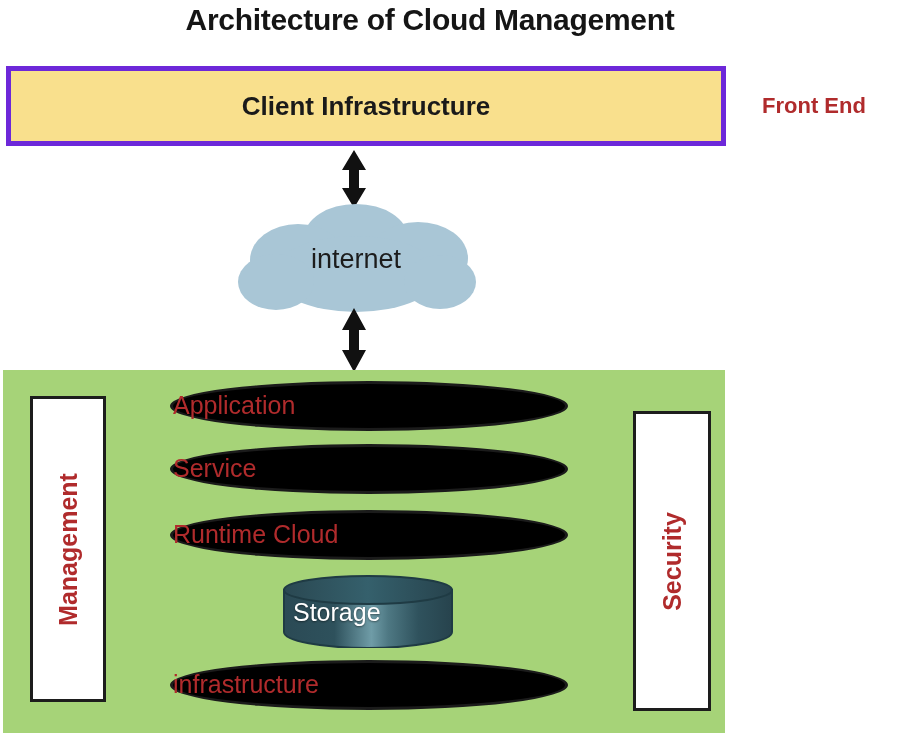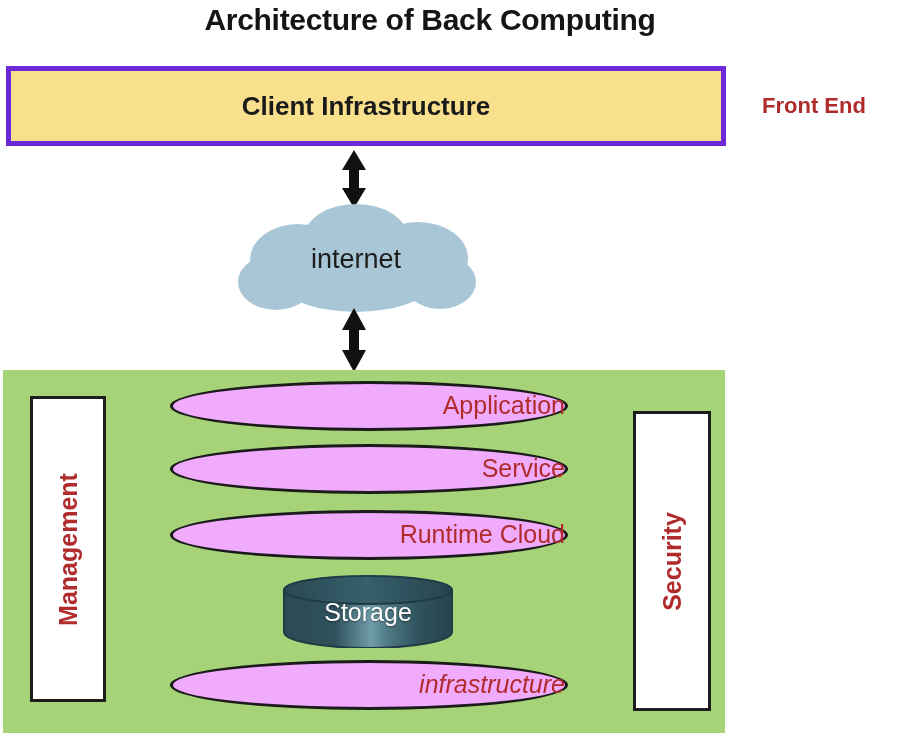--- a/index.html
+++ b/index.html
@@ -124,66 +124,65 @@
     color: #b02b2c;
     white-space: nowrap;
   }
 
   
   .layer {
     position: absolute;
     left: 170px;
     width: 398px;
     height: 50px;
-    background: #f0abfc;
+    background: #000000;
     border: 3px solid #1b1b1b;
     border-radius: 50% / 50%;
     box-sizing: border-box;
     display: flex;
     align-items: center;
-    justify-content: flex-end;
+    justify-content: flex-start;
   }
   .layer .layer-label {
     font-size: 25px;
     color: #b02b2c;
     white-space: nowrap;
     margin-top: -1px;
   }
   .layer-application { top: 381px; }
   .layer-service     { top: 444px; }
   .layer-runtime     { top: 510px; }
-  .layer-infra       { top: 660px; font-style: italic; }
+  .layer-infra       { top: 660px; }
 
   
   .storage {
     position: absolute;
     left: 281px;
     top: 574px;
     width: 174px;
     height: 74px;
   }
   .storage .storage-label {
     position: absolute;
-    left: 0;
+    left: 12px;
     top: 24px;
     width: 174px;
-    text-align: center;
     font-size: 25px;
     color: #ffffff;
     white-space: nowrap;
     pointer-events: none;
     text-shadow: 0 1px 2px rgba(0,0,0,0.45);
   }
 </style>
 </head>
 <body>
 
 <div id="diagram">
 
-  <div class="title">Architecture of Back Computing</div>
+  <div class="title">Architecture of Cloud Management</div>
 
   <div class="client-box">
     <span class="label">Client Infrastructure</span>
   </div>
 
   <div class="side-caption caption-front">Front End</div>
 
   <div class="arrow arrow-top">
     <svg width="36" height="58" viewBox="0 0 36 58" xmlns="http://www.w3.org/2000/svg">
       <polygon points="18,0 30,20 23,20 23,38 30,38 18,58 6,38 13,38 13,20 6,20" fill="#111111"></polygon>

